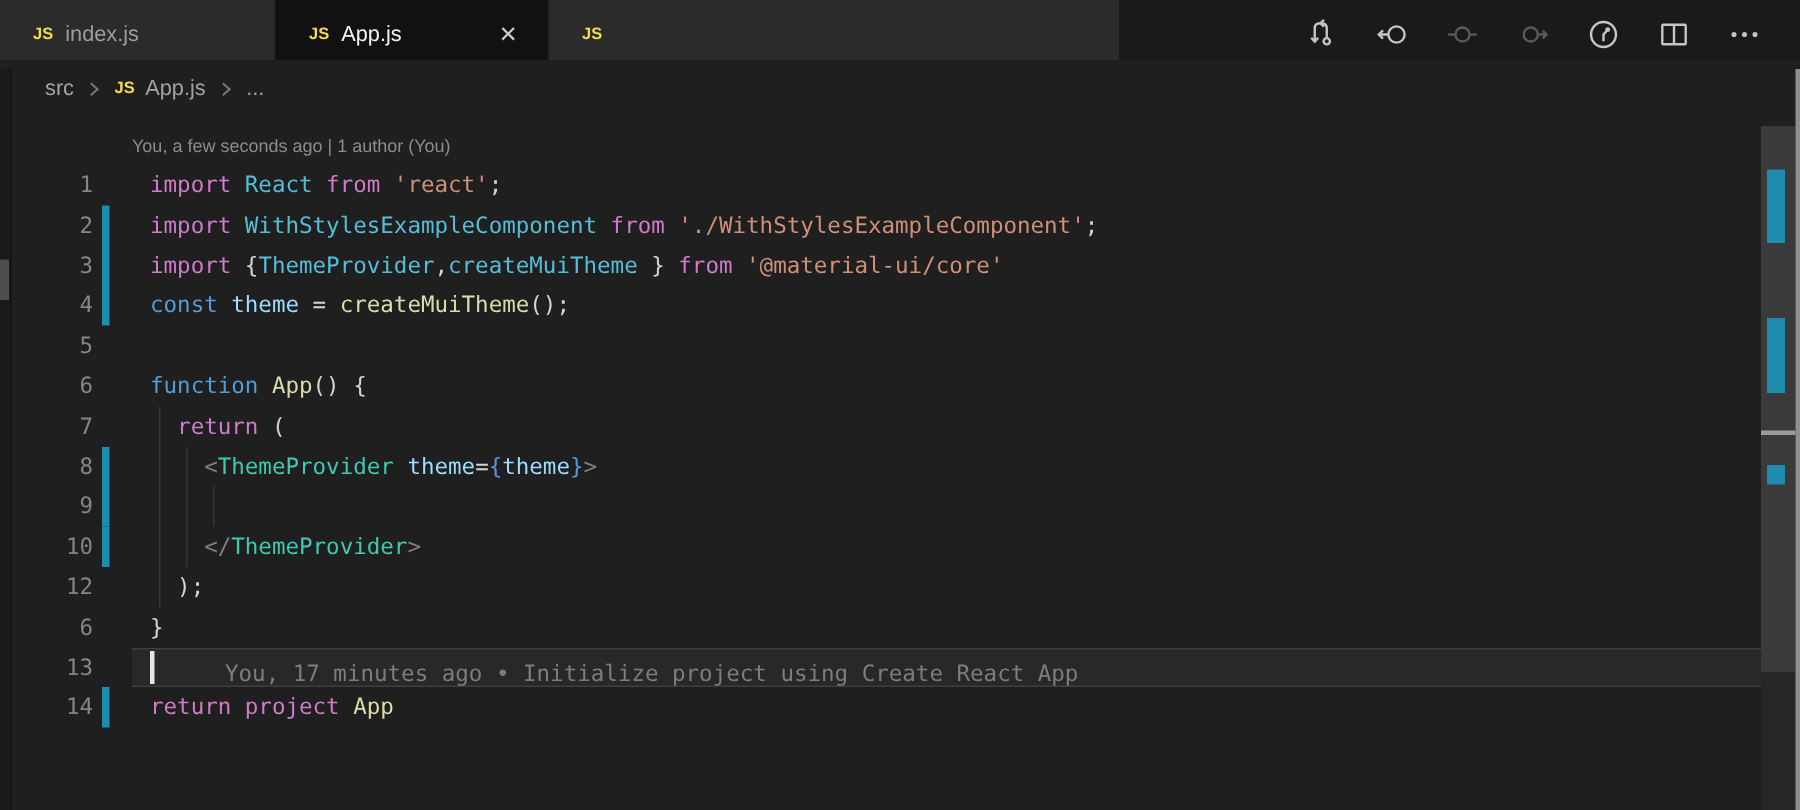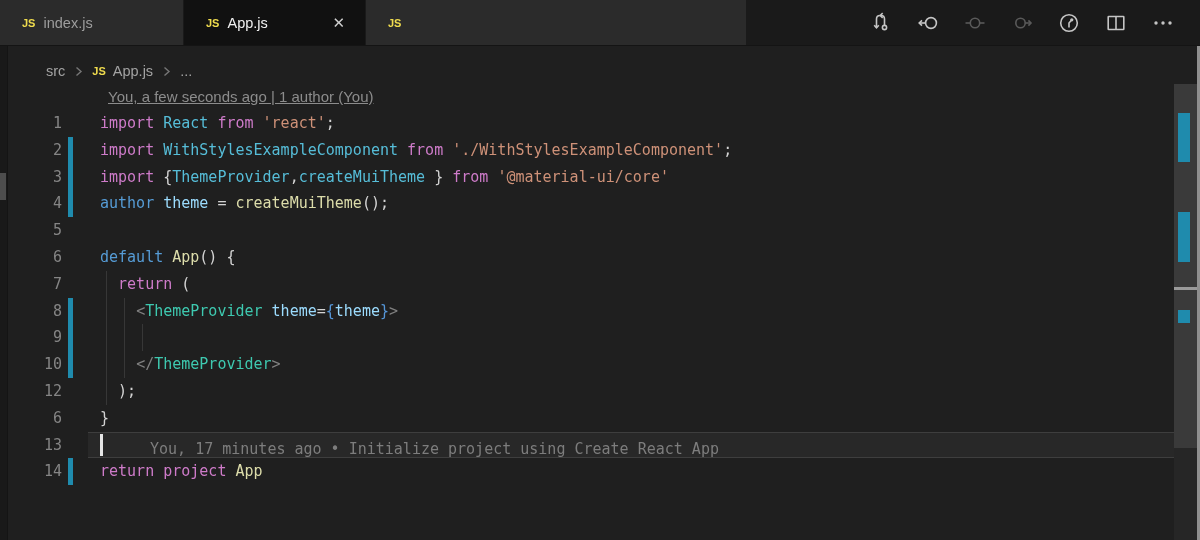--- a/index.html
+++ b/index.html
@@ -16,30 +16,30 @@
   .tab + .tab{margin-left:1px;}
   .js-badge{color:var(--js-yellow,#f0dc4e);font-weight:700;font-size:11px;margin-right:8px;letter-spacing:0;}
   .tab-label{white-space:nowrap;}
   .tab-close{margin-left:auto;color:#cfcfcf;font-size:15px;padding:2px 6px;border-radius:4px;}
   .actions{margin-left:auto;display:flex;align-items:center;gap:20px;padding-right:24px;}
   .action{width:27px;height:27px;display:flex;align-items:center;justify-content:center;color:#c5c5c5;cursor:pointer;}
   .action.disabled{color:#5a5a5a;cursor:default;}
   .action svg{display:block;}
 
   
-  .breadcrumb{position:absolute;top:52px;left:0;right:0;height:38px;display:flex;align-items:center;
-              padding-left:46px;color:#a3a3a3;font-size:14.5px;background:var(--bg,#1f1f1f);text-align:center;}
+  .breadcrumb{position:absolute;top:40px;left:0;right:0;height:38px;display:flex;align-items:center;
+              padding-left:30px;color:#a3a3a3;font-size:14.5px;background:var(--bg,#1f1f1f);text-align:center;}
   .bc-item{cursor:pointer;}
   .bc-chev{color:#767676;margin:0 8px;display:flex;align-items:center;}
   .breadcrumb .js-badge{margin:0 7px 0 0;}
 
   
   .editor{position:absolute;top:84px;left:0;right:0;bottom:0;background:var(--bg,#1f1f1f);}
-  .blame-header{position:absolute;top:0;left:108px;height:26px;line-height:26px;
-                color:var(--blame-fg,#8c8c8c);font-size:15px;white-space:pre;text-decoration:underline;}
+  .blame-header{position:absolute;top:0;left:88px;height:26px;line-height:26px;
+                color:var(--blame-fg,#8c8c8c);font-size:12px;white-space:pre;}
   .lines{position:absolute;top:26px;left:0;right:0;}
   .line{position:relative;height:26.8px;}
   .ln{position:absolute;left:0;top:0;width:62px;text-align:right;color:var(--line-number,#858585);
       font-family:"DejaVu Sans Mono",monospace;font-size:15px;line-height:26.8px;}
   .gut{position:absolute;left:68px;top:0;bottom:0;width:5px;background:var(--gutter-modified,#1f8bad);}
   .guide{position:absolute;top:0;bottom:0;width:1px;background:#373737;}
   .code{position:absolute;left:100px;top:0;white-space:pre;font-family:"DejaVu Sans Mono",monospace;
         font-size:15px;line-height:26.8px;color:#d4d4d4;}
   .cur-line{position:absolute;left:88px;right:26px;top:0;bottom:0;background:var(--cur-line-bg,#282828);
             border-top:1px solid #3e3e3e;border-bottom:1px solid #3e3e3e;box-sizing:border-box;}
@@ -166,29 +166,29 @@
           <span class="code"><span class="tk-kw">import</span><span class="tk-pun"> </span><span class="tk-id">WithStylesExampleComponent</span><span class="tk-pun"> </span><span class="tk-kw">from</span><span class="tk-pun"> </span><span class="tk-str">'./WithStylesExampleComponent'</span><span class="tk-pun">;</span></span>
         </div>
         <div class="line">
           <span class="ln">3</span>
           <span class="gut"></span>
           <span class="code"><span class="tk-kw">import</span><span class="tk-pun"> {</span><span class="tk-id">ThemeProvider</span><span class="tk-pun">,</span><span class="tk-id">createMuiTheme</span><span class="tk-pun"> } </span><span class="tk-kw">from</span><span class="tk-pun"> </span><span class="tk-str">'@material-ui/core'</span></span>
         </div>
         <div class="line">
           <span class="ln">4</span>
           <span class="gut"></span>
-          <span class="code"><span class="tk-st">author</span><span class="tk-pun"> </span><span class="tk-var">theme</span><span class="tk-pun"> = </span><span class="tk-fn">createMuiTheme</span><span class="tk-pun">();</span></span>
+          <span class="code"><span class="tk-st">const</span><span class="tk-pun"> </span><span class="tk-var">theme</span><span class="tk-pun"> = </span><span class="tk-fn">createMuiTheme</span><span class="tk-pun">();</span></span>
         </div>
         <div class="line">
           <span class="ln">5</span>
           <span class="code"></span>
         </div>
         <div class="line">
           <span class="ln">6</span>
-          <span class="code"><span class="tk-st">default</span><span class="tk-pun"> </span><span class="tk-fn">App</span><span class="tk-pun">() {</span></span>
+          <span class="code"><span class="tk-st">function</span><span class="tk-pun"> </span><span class="tk-fn">App</span><span class="tk-pun">() {</span></span>
         </div>
         <div class="line">
           <span class="ln">7</span>
           <span class="guide" style="left: 106px;"></span>
           <span class="code"><span class="tk-pun">  </span><span class="tk-kw">return</span><span class="tk-pun"> (</span></span>
         </div>
         <div class="line">
           <span class="ln">8</span>
           <span class="gut"></span>
           <span class="guide" style="left: 106px;"></span>

